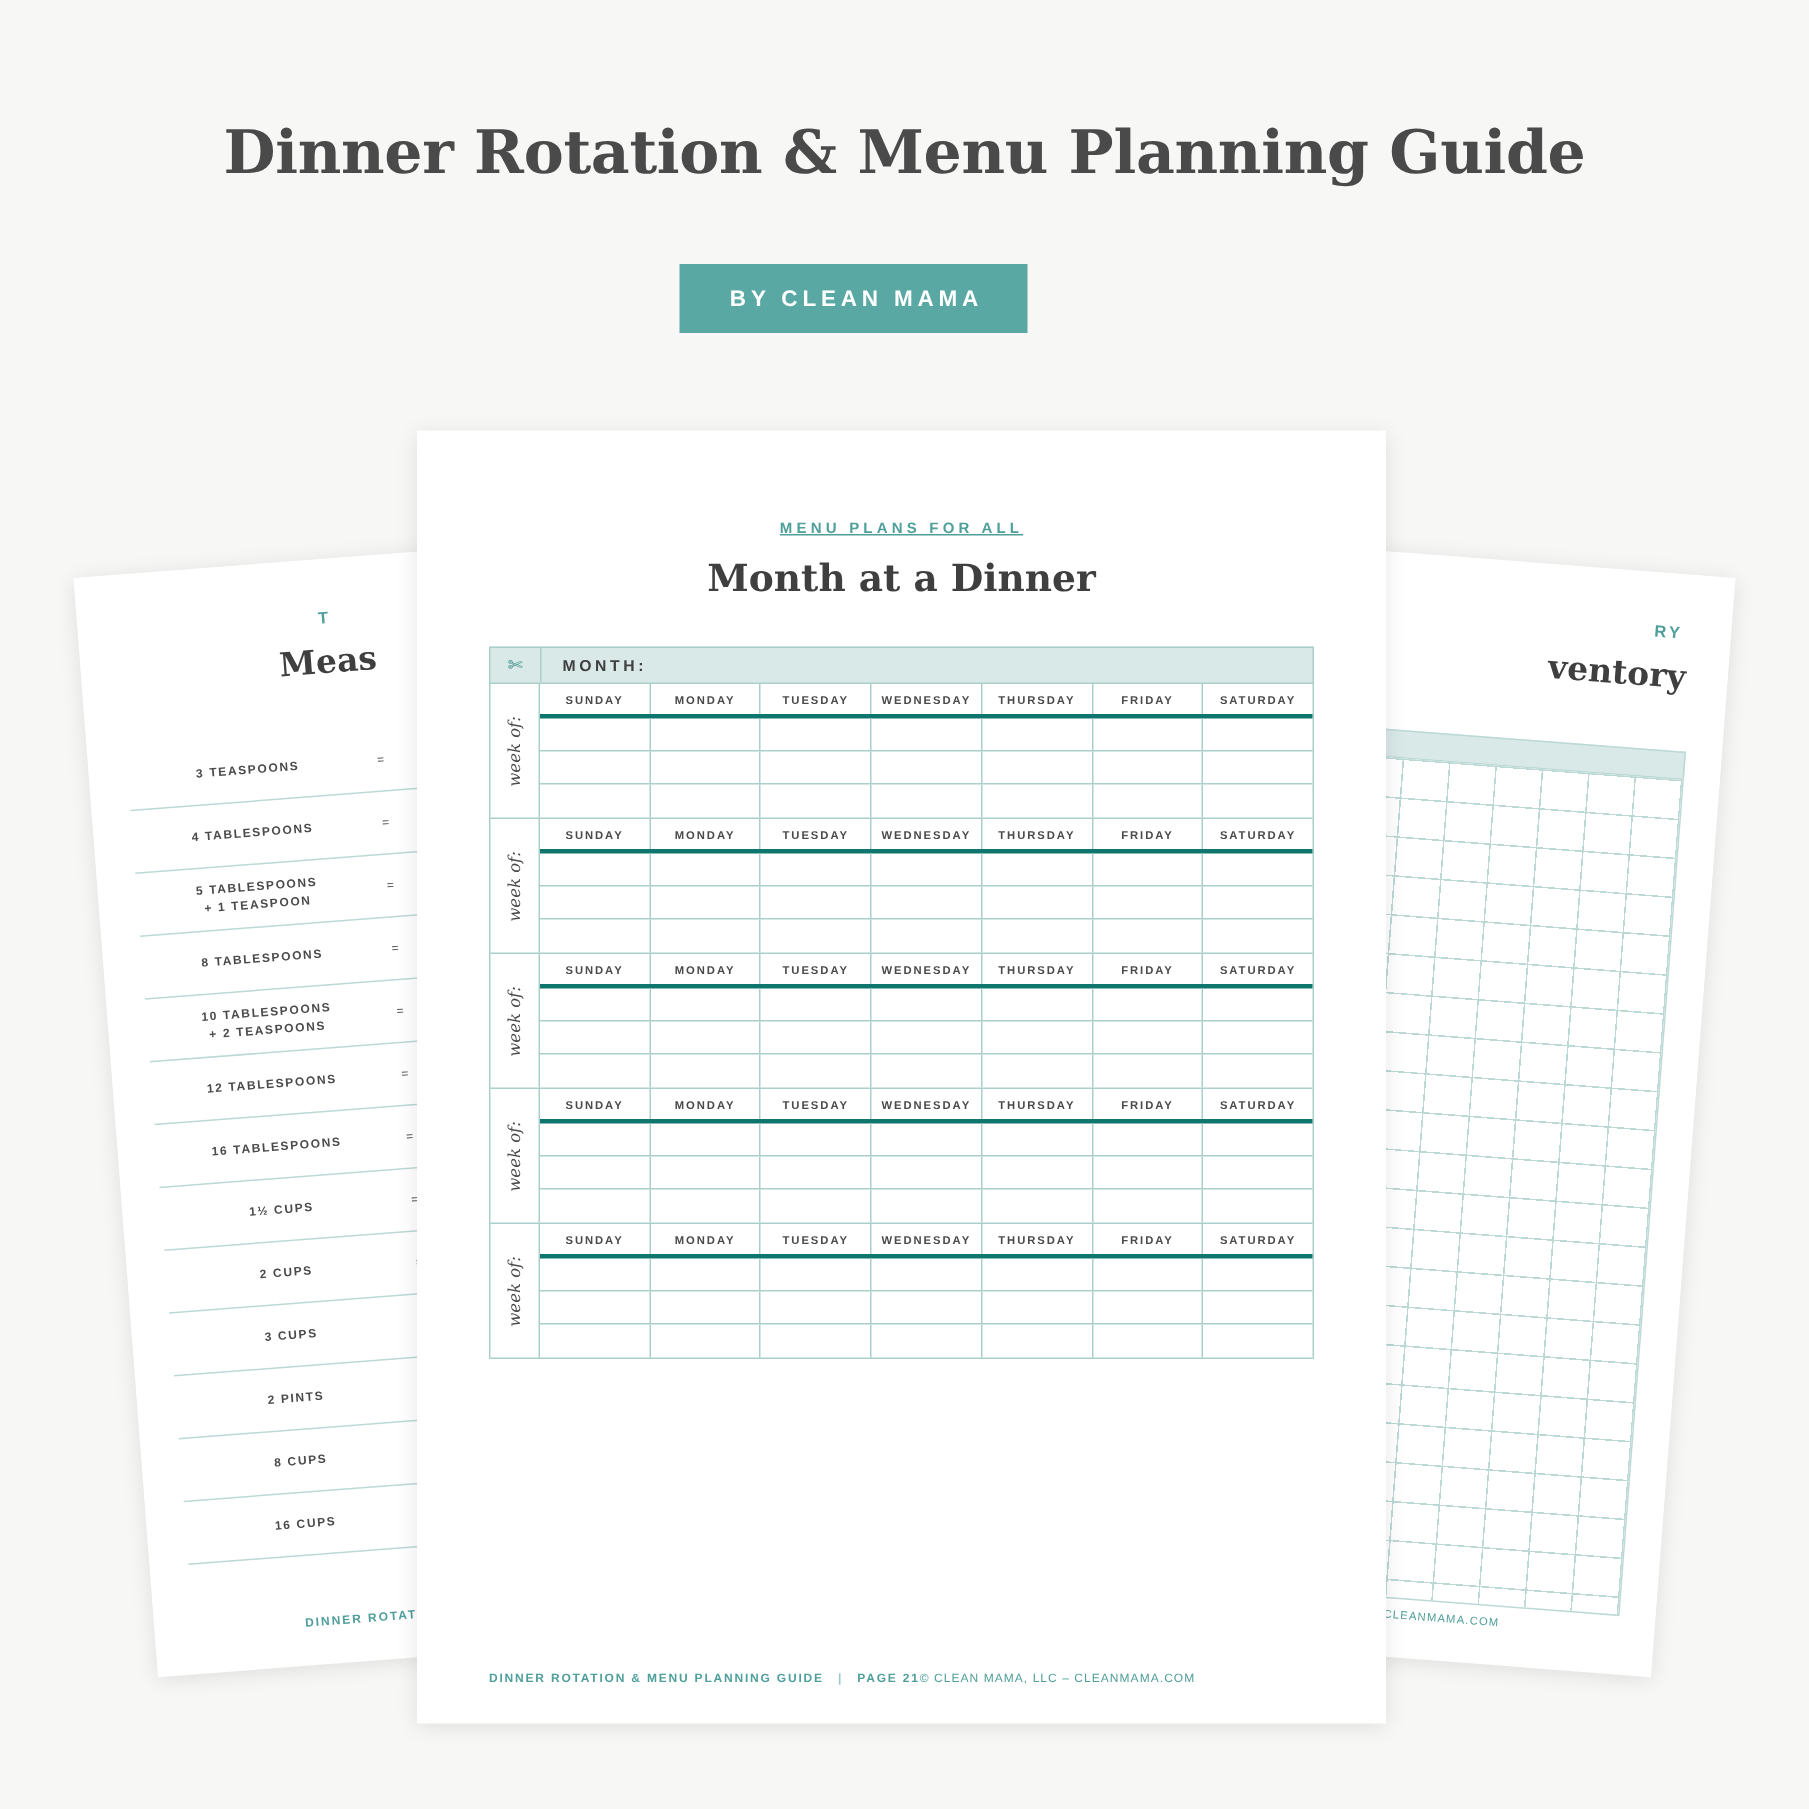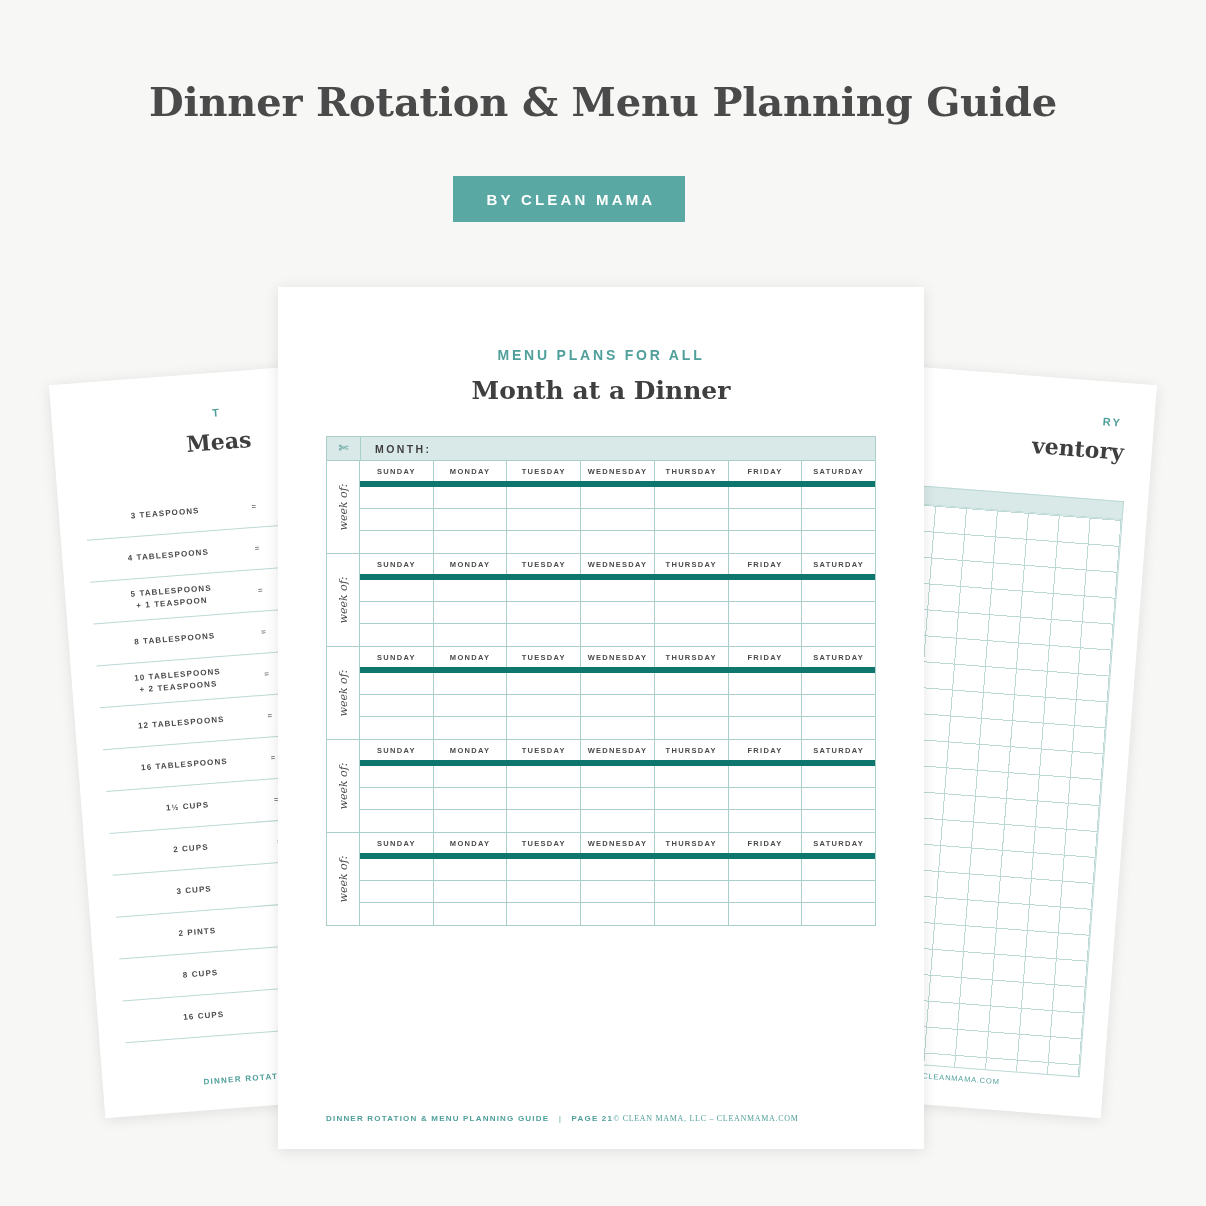--- a/index.html
+++ b/index.html
@@ -121,21 +121,21 @@
       repeating-linear-gradient(to bottom, #bcd9d6 0 1px, transparent 1px 26px);
   }
   .rp-footer {
     position: absolute; bottom: 24px; left: 0; width: 100%;
     text-align: center;
     color: #4f9f9a; font-size: 7.5px; letter-spacing: 0.8px;
   }
 
   
   .cp-inner { padding: 60px 48px 0 48px; }
-  .cp-eyebrow { font-size: 14px; letter-spacing: 2.8px; }
+  .cp-eyebrow { font-size: 10px; letter-spacing: 2.8px; text-decoration: underline; }
   .cp-heading { font-size: 25px; margin-top: 13px; }
 
   .month-bar {
     margin-top: 31px;
     display: flex; align-items: center;
     background: #d9e9e7;
     border: 1px solid #a9cfcb;
     height: 25px;
   }
   .month-icon {
@@ -163,41 +163,41 @@
     position: absolute;
     left: 50%; top: 50%;
     transform: translate(-50%,-50%) rotate(-90deg);
     white-space: nowrap;
     font-family: "DejaVu Serif", serif;
     font-style: italic;
     font-size: 11px;
     color: #4a4a4a;
   }
   .week-grid { flex: 1 1 auto; }
-  .dow-row { display: flex; border-bottom: 6px solid #0f766e; }
+  .dow-row { display: flex; border-bottom: 3px solid #0f766e; }
   .dow {
     flex: 1 1 0; text-align: center;
     font-size: 7.5px; letter-spacing: 1.3px; font-weight: bold; color: #4a4a4a;
     padding: 6px 0 5px 0;
     border-right: 1px solid #a9cfcb;
   }
   .dow:last-child { border-right: none; }
   .cells-row { display: flex; border-bottom: 1px solid #a9cfcb; height: 22px; }
   .cells-row:last-child { border-bottom: none; }
   .cell { flex: 1 1 0; border-right: 1px solid #a9cfcb; }
   .cell:last-child { border-right: none; }
 
   .cp-footer {
     position: absolute; bottom: 26px; left: 0; width: 100%;
     display: flex; 
     padding: 0 48px;
     color: #4f9f9a;
     font-size: 8px; letter-spacing: 1.2px; font-weight: bold;
   }
-  .cp-footer .right { font-weight: normal; letter-spacing: 0.7px; font-family: Liberation Serif, serif; }
+  .cp-footer .right { font-weight: normal; letter-spacing: 0.7px; }
   .cp-footer .sep { color: #9bc7c4; margin: 0 6px; }
 </style>
 </head>
 <body>
 
 <div class="stage">
 
   <div class="title">Dinner Rotation &amp; Menu Planning Guide</div>
 
   <div class="byline-wrap">

